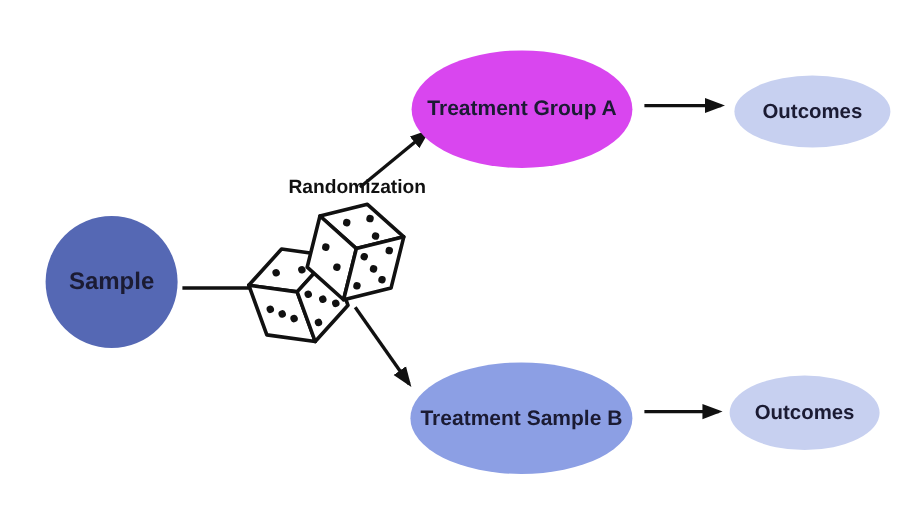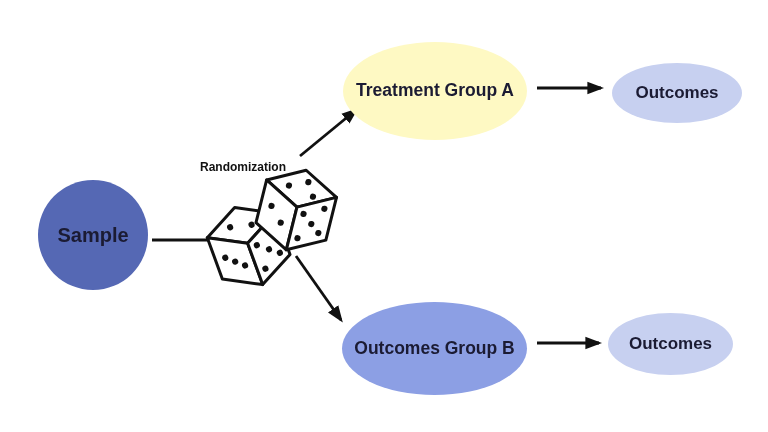--- a/index.html
+++ b/index.html
@@ -18,22 +18,22 @@
     font-weight:700;
     text-align:center;
     line-height:1.1;
   }
   .node-sample{left:38px;top:180px;width:110px;height:110px;font-size:20px;}
   .node-treatment-a{left:343px;top:42px;width:184px;height:98px;font-size:17.5px;}
   .node-outcomes-a{left:612px;top:63px;width:130px;height:60px;font-size:17px;}
   .node-treatment-b{left:342px;top:302px;width:185px;height:93px;font-size:17.5px;}
   .node-outcomes-b{left:608px;top:313px;width:125px;height:62px;font-size:17px;}
   .label-randomization{
-    position:absolute;left:200px;top:160px;width:155px;
-    text-align:left;font-weight:700;font-size:12px;
+    position:absolute;left:200px;top:148px;width:155px;
+    text-align:right;font-weight:700;font-size:16px;
   }
   .watermark{
     position:absolute;right:10px;top:402px;
     font-family:"Liberation Serif", serif;
     font-size:15px;color:#1c1c1c;
   }
   svg{display:block;}
 </style>
 </head>
 <body>
@@ -92,30 +92,30 @@
       </g>
     </g>
   </svg>
 
   <div class="node node-sample" style="background: rgb(85, 104, 180); color: rgb(27, 27, 51);">
     <span>Sample</span>
   </div>
 
   <div class="label-randomization" style="color: rgb(17, 17, 17);">Randomization</div>
 
-  <div class="node node-treatment-a" style="background: #fef9c3; color: rgb(27, 27, 51);">
+  <div class="node node-treatment-a" style="background: #d946ef; color: rgb(27, 27, 51);">
     <span>Treatment Group A</span>
   </div>
 
   <div class="node node-outcomes-a" style="background: rgb(199, 208, 240); color: rgb(27, 27, 51);">
     <span>Outcomes</span>
   </div>
 
   <div class="node node-treatment-b" style="background: rgb(140, 159, 228); color: rgb(27, 27, 51);">
-    <span>Outcomes Group B</span>
+    <span>Treatment Sample B</span>
   </div>
 
   <div class="node node-outcomes-b" style="background: rgb(199, 208, 240); color: rgb(27, 27, 51);">
     <span>Outcomes</span>
   </div>
 
 
 </div>
 
 </body></html>

